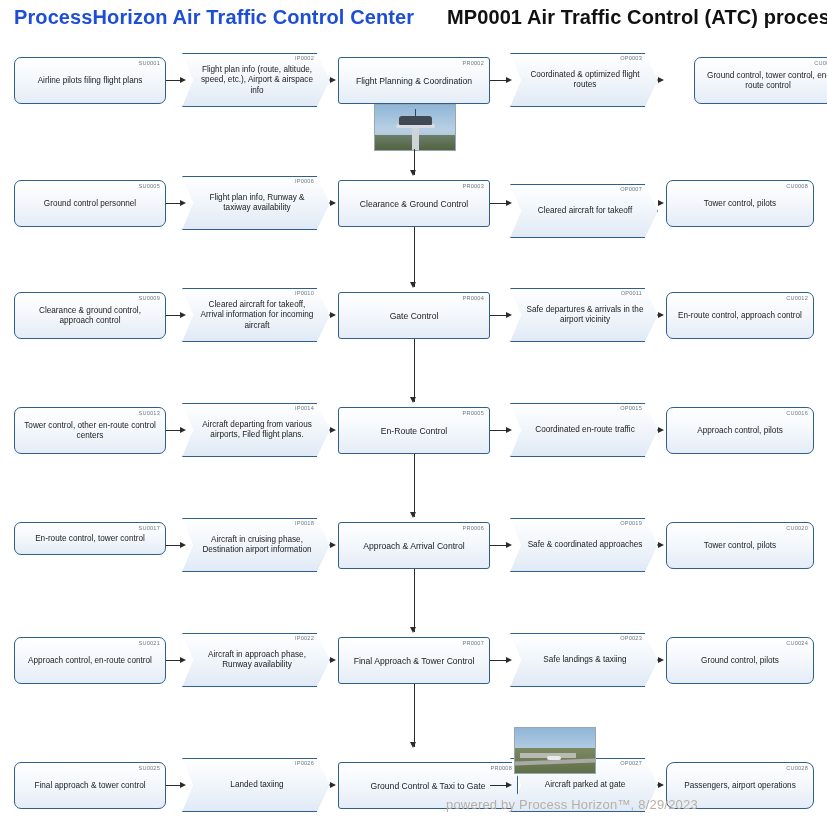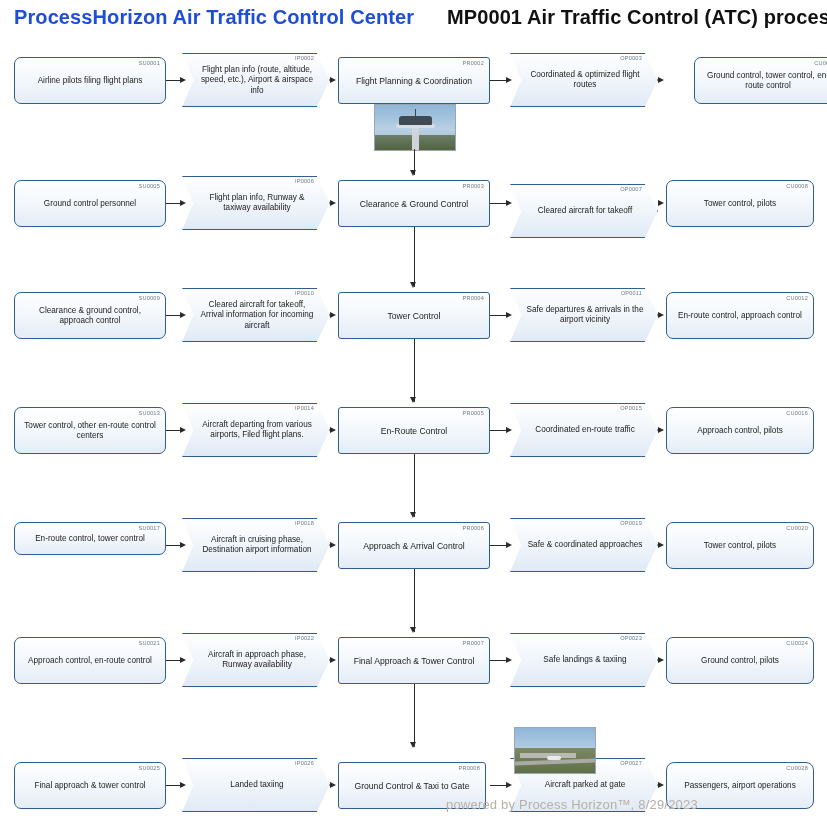--- a/index.html
+++ b/index.html
@@ -355,21 +355,21 @@
   <div class="node chev" style="left:182px; top:288px; width:148px; height:54px;">
     <span class="fill"></span>
       <span class="edge"></span>
     <span class="code">IP0010</span>
     <span class="label">Cleared aircraft for takeoff, Arrival information for incoming aircraft</span>
   </div>
   <div class="arrowhead-right" style="left:330px; top:311.5px;"></div>
 
   <div class="node process" style="left:338px; top:292px; width:152px; height:47px;">
     <span class="code">PR0004</span>
-    <span class="label">Tower Control</span>
+    <span class="label">Gate Control</span>
   </div>
   <div class="hline" style="left:490px; top:315px; width:18px;"></div>
   <div class="arrowhead-right" style="left:506px; top:311.5px;"></div>
 
   <div class="node chev" style="left:510px; top:288px; width:148px; height:54px;">
     <span class="fill"></span>
       <span class="edge"></span>
     <span class="code">OP0011</span>
     <span class="label">Safe departures &amp; arrivals in the airport vicinity</span>
   </div>
@@ -505,21 +505,21 @@
   <div class="arrowhead-right" style="left:180px; top:781.5px;"></div>
 
   <div class="node chev" style="left:182px; top:758px; width:148px; height:54px;">
     <span class="fill"></span>
       <span class="edge"></span>
     <span class="code">IP0026</span>
     <span class="label">Landed taxiing</span>
   </div>
   <div class="arrowhead-right" style="left:330px; top:781.5px;"></div>
 
-  <div class="node process" style="left:338px; top:762px; width:148px; height:47px;">
+  <div class="node process" style="left:338px; top:762px; width:180px; height:47px;">
     <span class="code">PR0008</span>
     <span class="label">Ground Control &amp; Taxi to Gate</span>
   </div>
   <div class="hline" style="left:490px; top:785px; width:18px;"></div>
   <div class="arrowhead-right" style="left:506px; top:781.5px;"></div>
 
   <div class="node chev" style="left:510px; top:758px; width:148px; height:54px;">
     <span class="fill"></span>
       <span class="edge"></span>
     <span class="code">OP0027</span>

